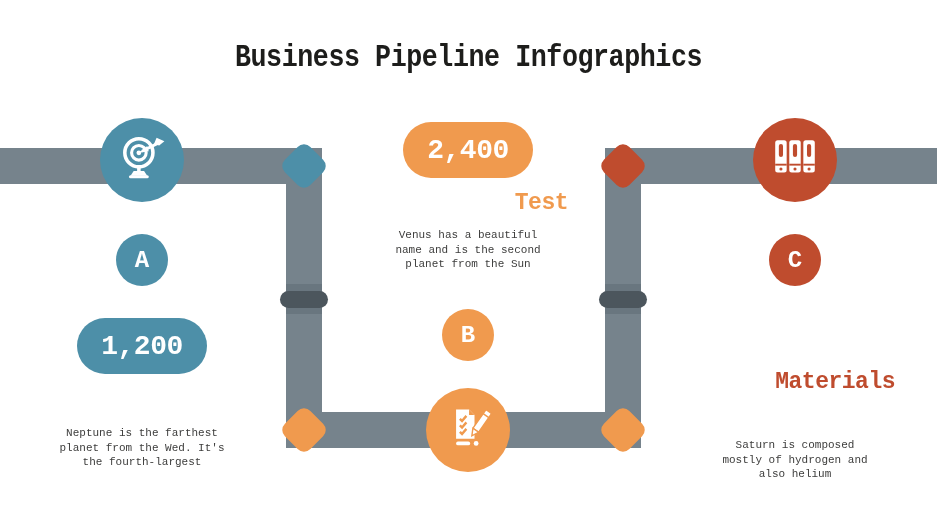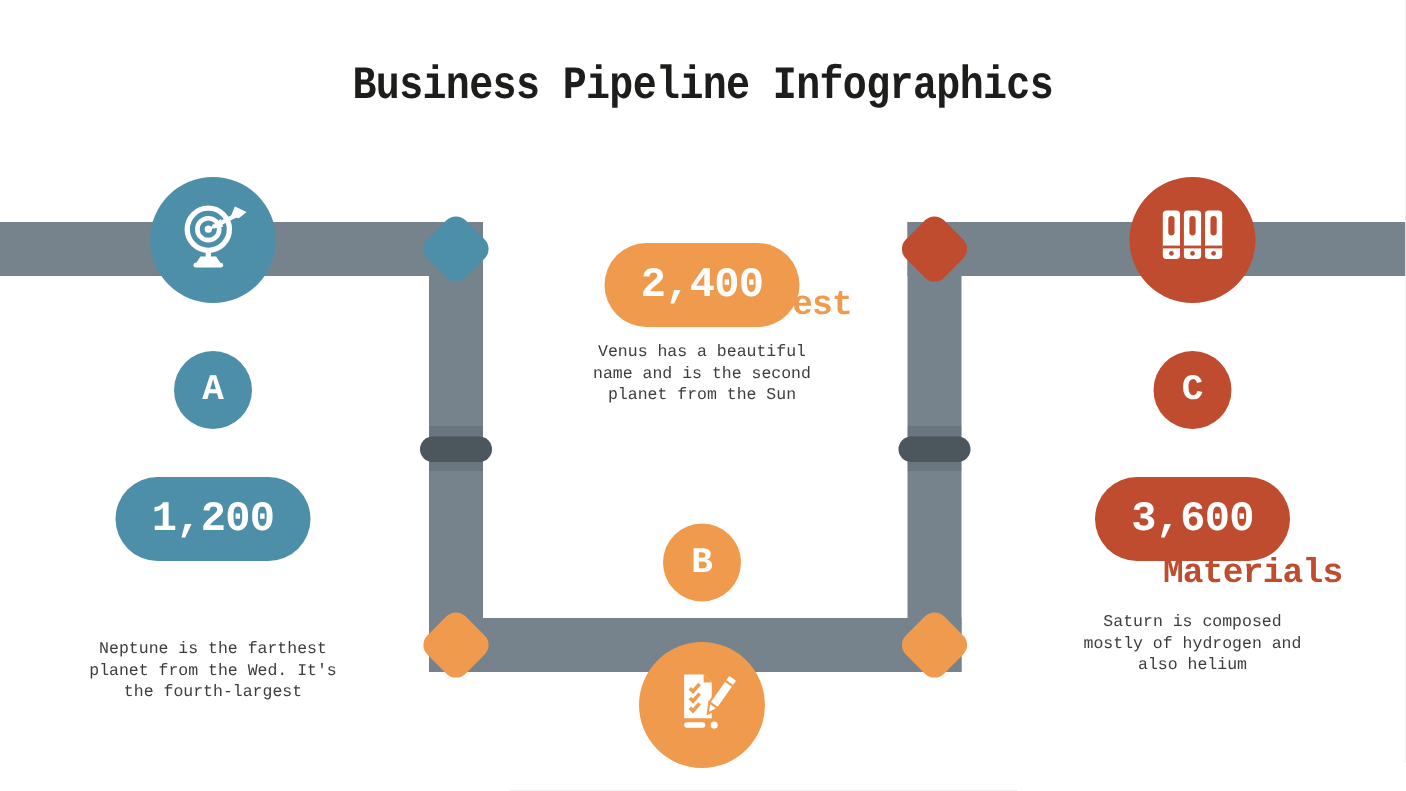--- a/index.html
+++ b/index.html
@@ -31,32 +31,32 @@
   .elbow-tr{left:605px;top:148px;background:#bf4c2e;}
   
   .big-circle{position:absolute;width:84px;height:84px;border-radius:50%;
     display:flex;align-items:center;justify-content:center;}
   .letter-circle{position:absolute;width:52px;height:52px;border-radius:50%;
     display:flex;align-items:center;justify-content:center;
     color:#fff;font-weight:bold;font-size:24px;}
   .pill{position:absolute;width:130px;height:56px;border-radius:28px;
     display:flex;align-items:center;justify-content:center;
     color:#fff;font-weight:bold;font-size:28px;letter-spacing:-.5px;}
-  .teal{background:#4d8fa8;} .orange{background:#f09a4e;margin-top:40px;} .red{background:#bf4c2e;}
+  .teal{background:#4d8fa8;} .orange{background:#f09a4e;} .red{background:#bf4c2e;}
   .stage-label{position:absolute;width:200px;text-align:right;
     font-weight:bold;font-size:23px;letter-spacing:-.5px;}
   .teal-text{color:#4d8fa8;} .orange-text{color:#f09a4e;} .red-text{color:#bf4c2e;}
   .stage-desc{position:absolute;width:220px;text-align:center;
     font-size:11px;line-height:1.32;color:#3d3d3c;white-space:pre-line;}
   
   .c-big-a{left:100px;top:118px;} .c-big-b{left:426px;top:388px;} .c-big-c{left:753px;top:118px;}
   .c-ltr-a{left:116px;top:234px;} .c-ltr-b{left:442px;top:309px;} .c-ltr-c{left:769px;top:234px;}
   .pill-a{left:77px;top:318px;align-items:center;}   .pill-b{left:403px;top:122px;}  .pill-c{left:730px;top:318px;}
   .lbl-a{left:42px;top:388px;}    .lbl-b{left:368px;top:190px;}   .lbl-c{left:695px;top:369px;}
-  .desc-a{left:32px;top:426px;}   .desc-b{left:358px;top:228px;}  .desc-c{left:685px;top:408px;}
+  .desc-a{left:32px;top:426px;}   .desc-b{left:358px;top:228px;}  .desc-c{left:685px;top:438px;}
 </style>
 </head>
 <body>
 
 <div id="slide">
 
   <div class="slide-title">Business Pipeline Infographics</div>
 
   <div class="pipe pipe-h-left"></div>
   <div class="pipe pipe-h-right"></div>
@@ -148,21 +148,18 @@
           <rect x="35.5" y="6.5" width="4" height="12.5" rx="2" fill="#bf4c2e"></rect>
           <rect x="32" y="25.5" width="11" height="1.8" fill="#bf4c2e"></rect>
           <circle cx="37.5" cy="30.5" r="1.5" fill="#bf4c2e"></circle>
         </g>
       </svg>
     </span>
   </div>
   <div class="letter-circle red c-ltr-c">
     <span>C</span>
   </div>
-  <div class="pill red pill-c">
-    <span>3,600</span>
-  </div>
   <div class="stage-label red-text lbl-c">Materials</div>
   <div class="stage-desc desc-c">Saturn is composed
 mostly of hydrogen and
 also helium</div>
 
 </div>
 
 </body></html>

